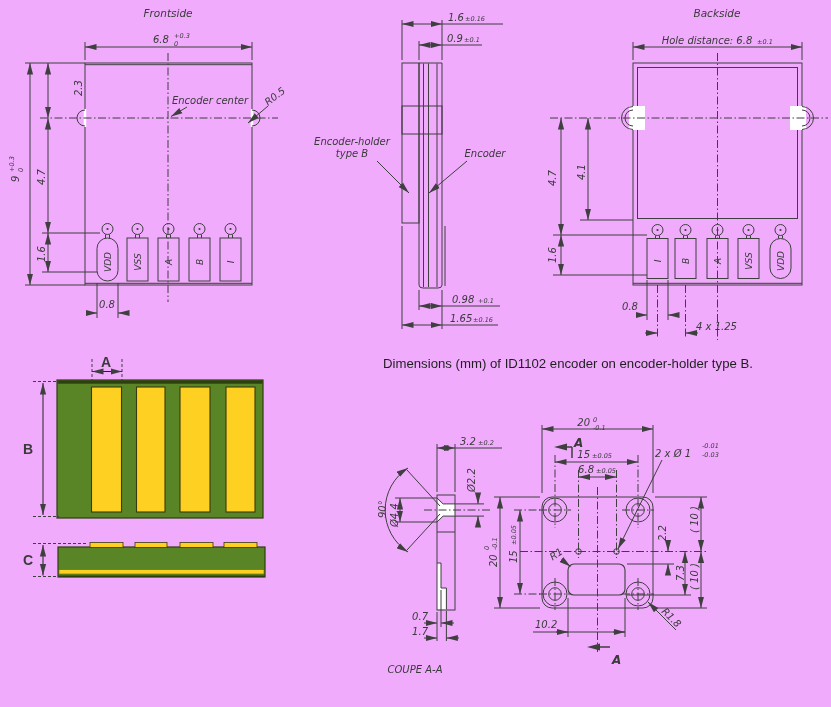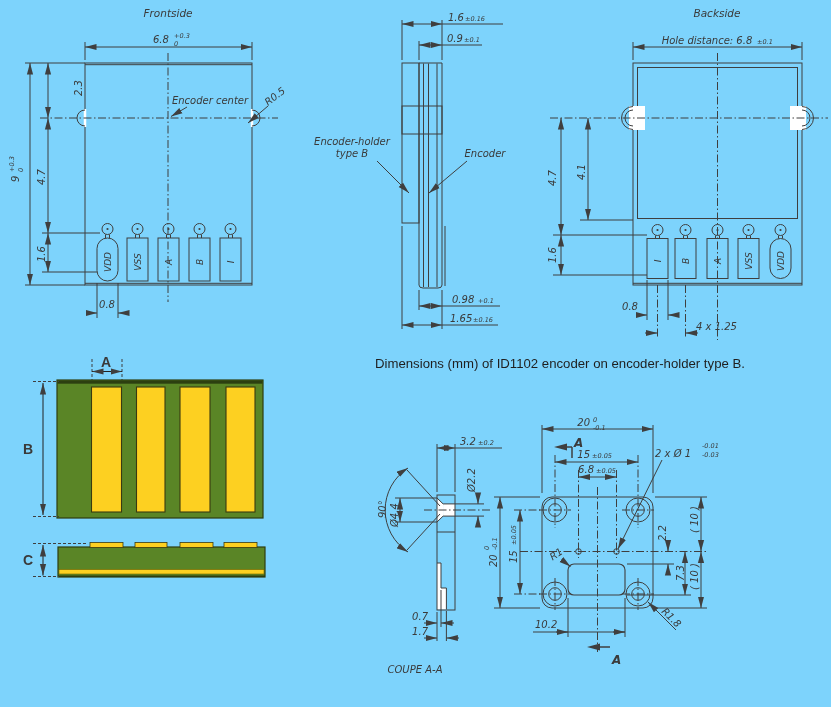--- a/index.html
+++ b/index.html
@@ -1,16 +1,16 @@
 <!DOCTYPE html>
 <html><head>
 <meta charset="utf-8">
 <style>
   html,body{margin:0;padding:0;background:#fff;}
-  #page{position:relative;width:831px;height:707px;background:#7dd3fc;overflow:hidden;
+  #page{position:relative;width:831px;height:707px;background:#f0abfc;overflow:hidden;
         font-family:"Liberation Sans",sans-serif;}
   #art{position:absolute;left:0;top:0;}
   
   #art line,#art path,#art rect,#art circle,#art polyline{stroke:#3f3f3f;fill:none;stroke-width:1;}
   #art text{fill:#3a3a3a;stroke:none;}
   .wf{fill:#fff;}
   .t07{stroke-width:0.7;} .t12{stroke-width:1.2;} .t18{stroke-width:1.8;} .t28{stroke-width:2.8;}
   .ext{stroke-width:0.8;}
   .dl{stroke-width:0.9;marker-start:url(#ar);marker-end:url(#ar);}
   .de{stroke-width:0.9;marker-end:url(#ar);}
@@ -499,14 +499,14 @@
 
     <g>
       <text class="dim" transform="rotate(-33 558 557)" x="558" y="557" text-anchor="middle">R1</text>
       <line class="de" x1="562" y1="560" x2="570.5" y2="566.5"></line>
       <line class="de" x1="676" y1="630" x2="648" y2="602"></line>
       <text class="dim" transform="rotate(45 669 620)" x="669" y="620" text-anchor="middle">R1.8</text>
     </g>
   </g>
 </svg>
 
-<div class="cap" style="left:375px;top:356px;">Dimensions (mm) of ID1102 encoder on encoder-holder type B.</div>
+<div class="cap" style="left:383px;top:356px;">Dimensions (mm) of ID1102 encoder on encoder-holder type B.</div>
 </div>
 
 </body></html>

